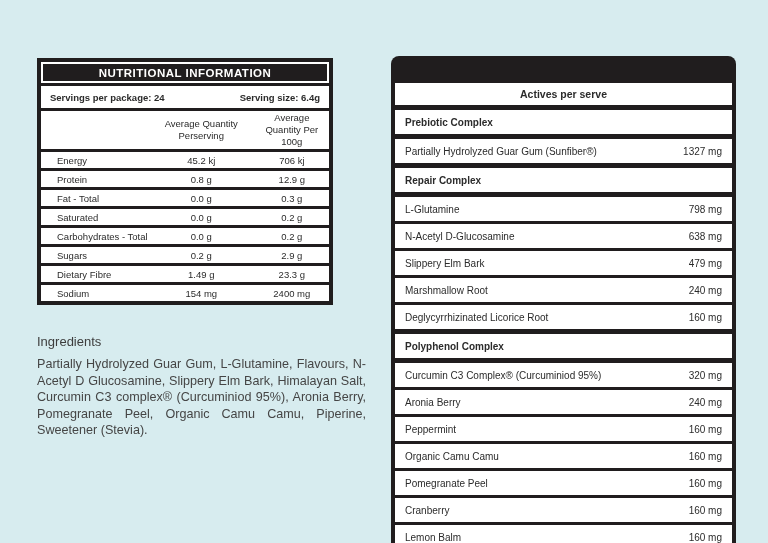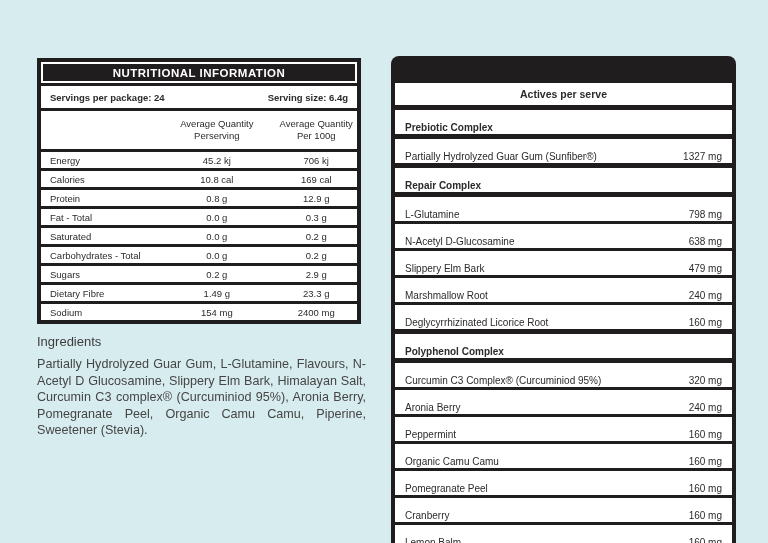--- a/index.html
+++ b/index.html
@@ -14,21 +14,21 @@
 
   
   .panel {
     position:absolute;
     background:#201d1e;
     padding:4px;
     display:flex;
     flex-direction:column;
     gap:3px;
   }
-  .nutri-panel { left:37px; top:58px; width:324px; }
+  .nutri-panel { left:37px; top:58px; width:296px; }
 
   .nutri-title {
     height:21px;
     background:#201d1e;
     border:2px solid #ffffff;
     color:#ffffff;
     display:flex; align-items:center; justify-content:center;
     font-weight:bold; font-size:11.5px; letter-spacing:.5px;
   }
   .white-row { background:#ffffff; }
@@ -43,35 +43,35 @@
     grid-template-columns:115fr 115fr 80fr;
     gap:0;
   }
   .colhead-row { height:38px; }
   .n-cell {
     background:#ffffff;
     display:flex; align-items:center;
     font-size:9.5px;
   }
   .n-cell.head { justify-content:center; text-align:center; line-height:1.25; padding:0 4px; }
-  .n-cell.label { padding-left:9px; }
+  .n-cell.label { padding-left:16px; }
   .n-cell.val  { justify-content:center; }
   .n-row { height:16px; }
 
   
   .actives-panel { left:391px; top:56px; width:345px;border-radius:8px; }
   .actives-topbar { height:20px; background:#201d1e; }
   .actives-title {
     height:22px;
     display:flex; align-items:center; justify-content:center;
     font-weight:bold; font-size:10.5px;
   }
   .a-row {
     height:16.5px;
-    display:flex; justify-content:space-between;
+    display:flex; align-items:center; justify-content:space-between;
     padding:12px 10px;
     font-size:10px;
   }
   .a-row.section { font-weight:bold; margin:2px 0; }
   .a-amount { white-space:nowrap; }
 
   
   .ingredients {
     position:absolute;
     left:37px; top:333px; width:329px;
@@ -100,25 +100,20 @@
   <div class="n-grid colhead-row">
     <div class="n-cell"></div>
     <div class="n-cell head">Average Quantity Perserving</div>
     <div class="n-cell head">Average Quantity Per 100g</div>
   </div>
 
   <div class="n-grid n-row">
     <div class="n-cell label">Energy</div>
     <div class="n-cell val">45.2 kj</div>
     <div class="n-cell val">706 kj</div>
-  </div>
-  <div class="n-grid n-row">
-    <div class="n-cell label">Calories</div>
-    <div class="n-cell val">10.8 cal</div>
-    <div class="n-cell val">169 cal</div>
   </div>
   <div class="n-grid n-row">
     <div class="n-cell label">Protein</div>
     <div class="n-cell val">0.8 g</div>
     <div class="n-cell val">12.9 g</div>
   </div>
   <div class="n-grid n-row">
     <div class="n-cell label">Fat - Total</div>
     <div class="n-cell val">0.0 g</div>
     <div class="n-cell val">0.3 g</div>

